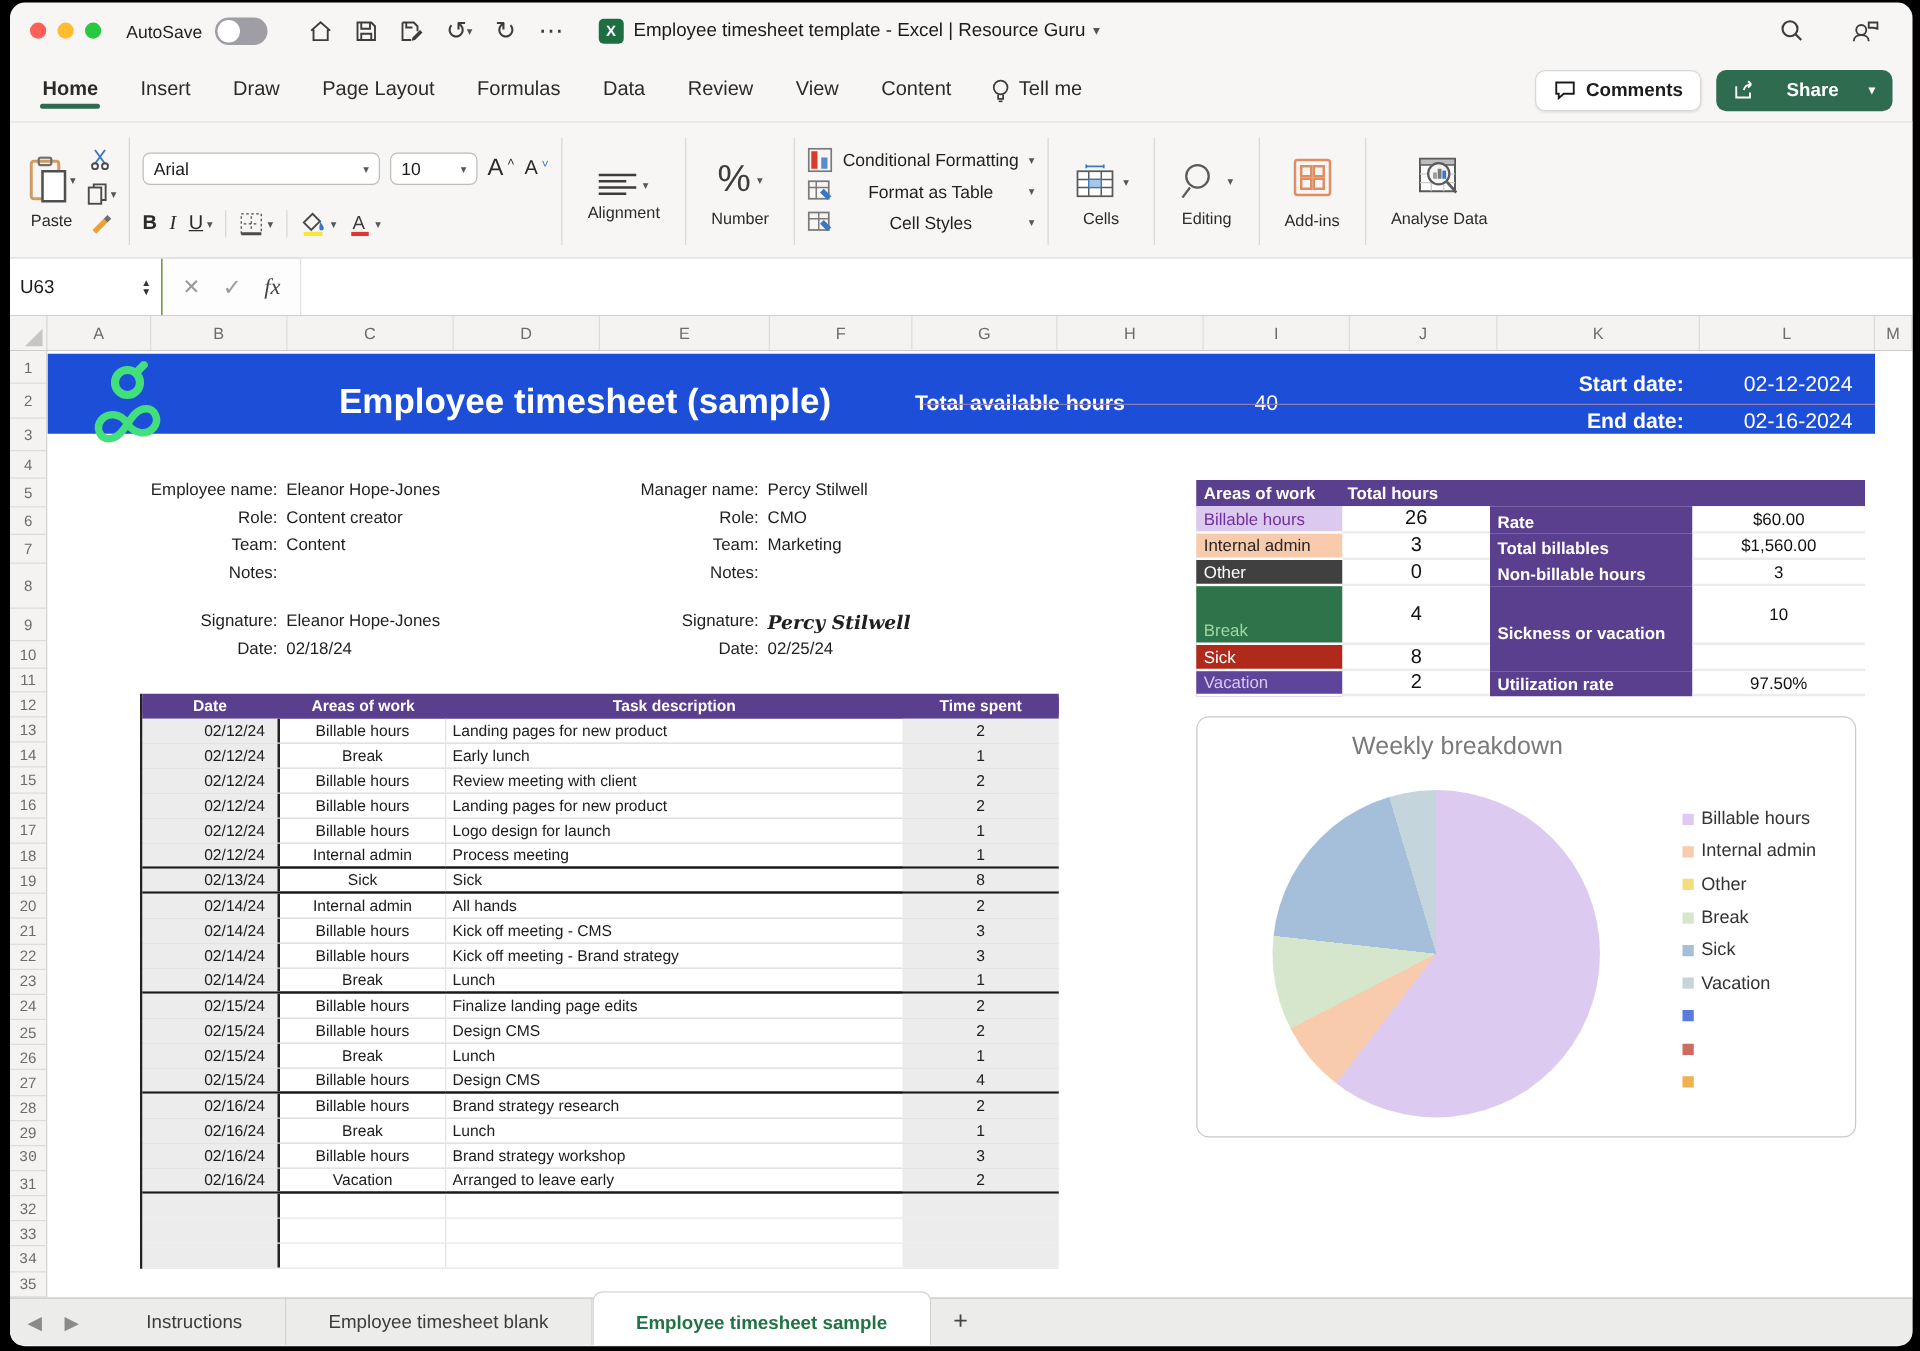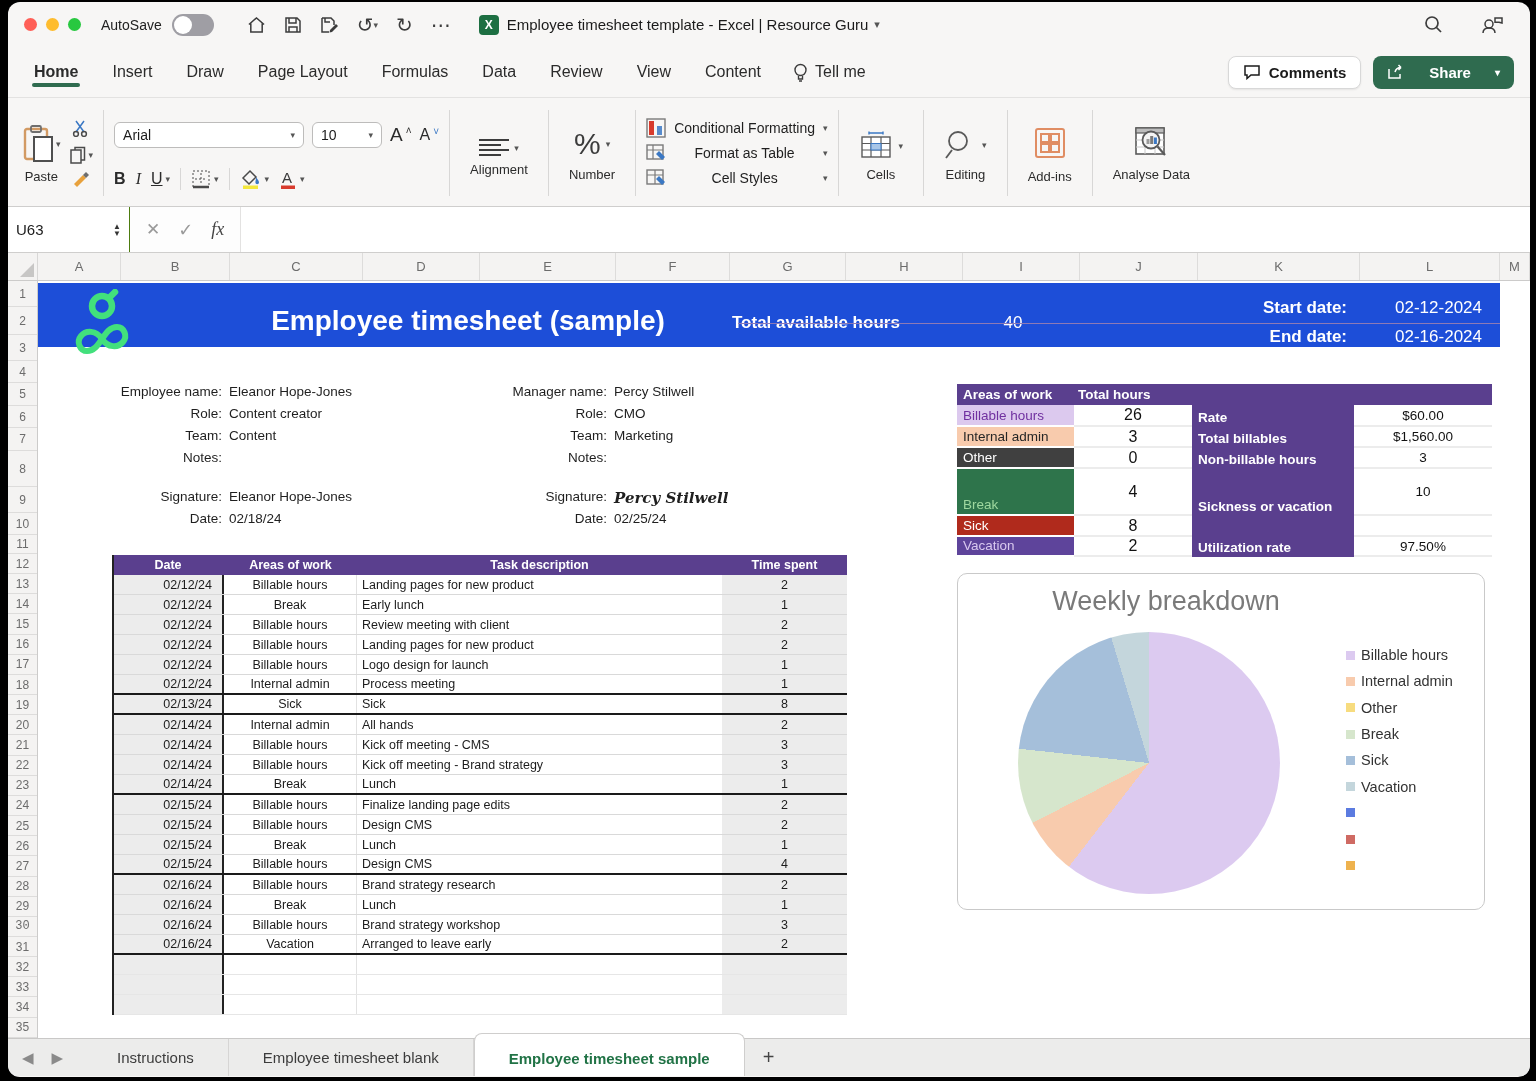--- a/index.html
+++ b/index.html
@@ -97,21 +97,21 @@
   .tsrow { display:flex; height:20px; font-size:12.5px; color:#1c1c1c; border-bottom:1px solid #d9d9d9; }
   .tsrow.gend { border-bottom:2px solid #1a1a1a; }
   .c-date { width:110px; background:#ececec; text-align:right; padding-right:10px; border-right:2px solid #222; display:flex; align-items:center; justify-content:flex-end; }
   .c-area { width:133px; display:flex; align-items:center; justify-content:center; border-right:1px solid #e2e2e2; }
   .c-task { width:365px; display:flex; align-items:center; padding-left:5px; }
   .c-time { width:125px; background:#ececec; display:flex; align-items:center; justify-content:center; }
   .tsrow.empty { border-bottom:1px solid #e6e6e6; }
 
   
   .chartcard { position:absolute; left:919px; top:292px; width:528px; height:337px; background:#fff; border:1px solid #c9c9c9; border-radius:10px; }
-  .ctitle { position:absolute; top:12px; left:0; right:110px; text-align:center; font-size:27px; color:#7a7a7a; }
+  .ctitle { position:absolute; top:12px; left:0; right:110px; text-align:center; font-size:20px; color:#7a7a7a; }
   .pie { position:absolute; left:60px; top:58px; width:262px; height:262px; border-radius:50%; }
   .legend { position:absolute; left:388px; top:68px; }
   .lg-item { display:flex; align-items:center; gap:6px; height:26.3px; font-size:14.5px; color:#333; }
   .lg-sw { width:9px; height:9px; flex:none; }
 
   
   .tabbar { height:38px; background:#ececeb; border-top:1px solid #c9c8c7; display:flex; align-items:stretch; position:relative; }
   .nav-arrows { display:flex; align-items:center; gap:18px; padding:0 20px 0 14px; color:#8a8a8a; font-size:15px; }
   .stab { display:flex; align-items:center; padding:0 34px; font-size:15px; color:#3c3c3c; border-right:1px solid #d6d5d4; }
   .stab.active { background:#fff; color:#217346; font-weight:bold; border-radius:8px 8px 0 0; border:1px solid #cfcecd; border-bottom:none; margin-top:-6px; padding-top:6px; }
@@ -477,21 +477,21 @@
         <div class="rowcell" style="height: 20.16px;">24</div>
         <div class="rowcell" style="height: 20.16px;">25</div>
         <div class="rowcell" style="height: 20.16px;">26</div>
         <div class="rowcell" style="height: 20.16px;">27</div>
         <div class="rowcell" style="height: 20.16px;">28</div>
         <div class="rowcell" style="height: 20.16px;">29</div>
         <div class="rowcell" style="height: 20.16px; font-family: Liberation Mono, monospace;">30</div>
         <div class="rowcell" style="height: 20.16px;">31</div>
         <div class="rowcell" style="height: 20.16px;">32</div>
         <div class="rowcell" style="height: 20.16px;">33</div>
-        <div class="rowcell" style="height: 20.16px;">34</div>
+        <div class="rowcell" style="height: 20.16px; font-family: Liberation Mono, monospace;">34</div>
         <div class="rowcell" style="height: 20.16px;">35</div>
       </div>
     <div class="canvas">
 
       <div class="banner">
         <svg class="logo" width="72" height="68" viewBox="0 0 72 68" fill="none" stroke="#42e07c" stroke-width="6.5" stroke-linecap="round">
           <circle cx="36" cy="17" r="10"></circle>
           <path d="M44 8 L49 3"></path>
           <path d="M36 50 C30 41 20 41 15 47 C10 53 14 62 21 62 C28 62 32 56 36 50 C40 44 44 38 51 38 C58 38 62 47 57 53 C52 59 42 59 36 50 Z" stroke-width="6"></path>
         </svg>

